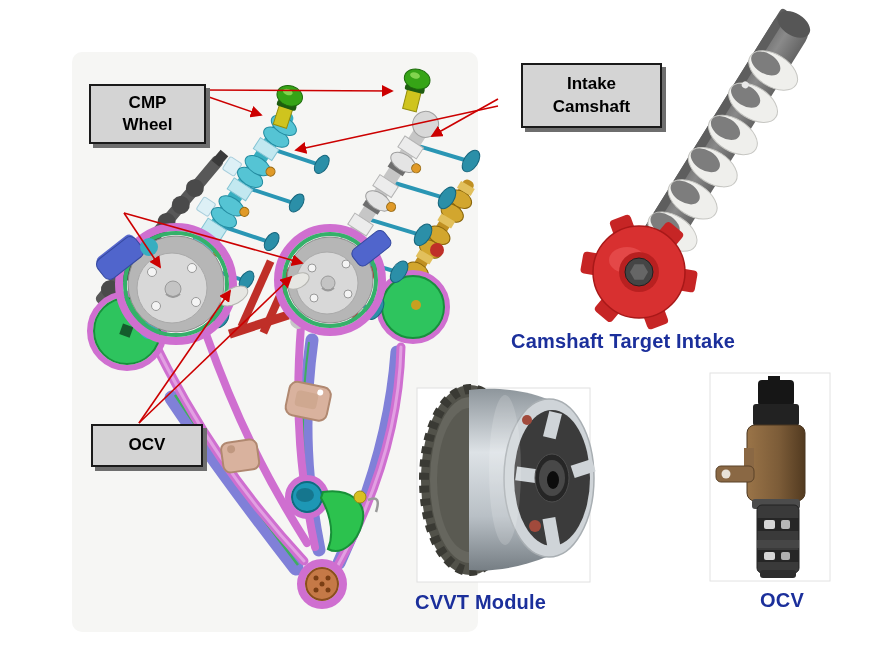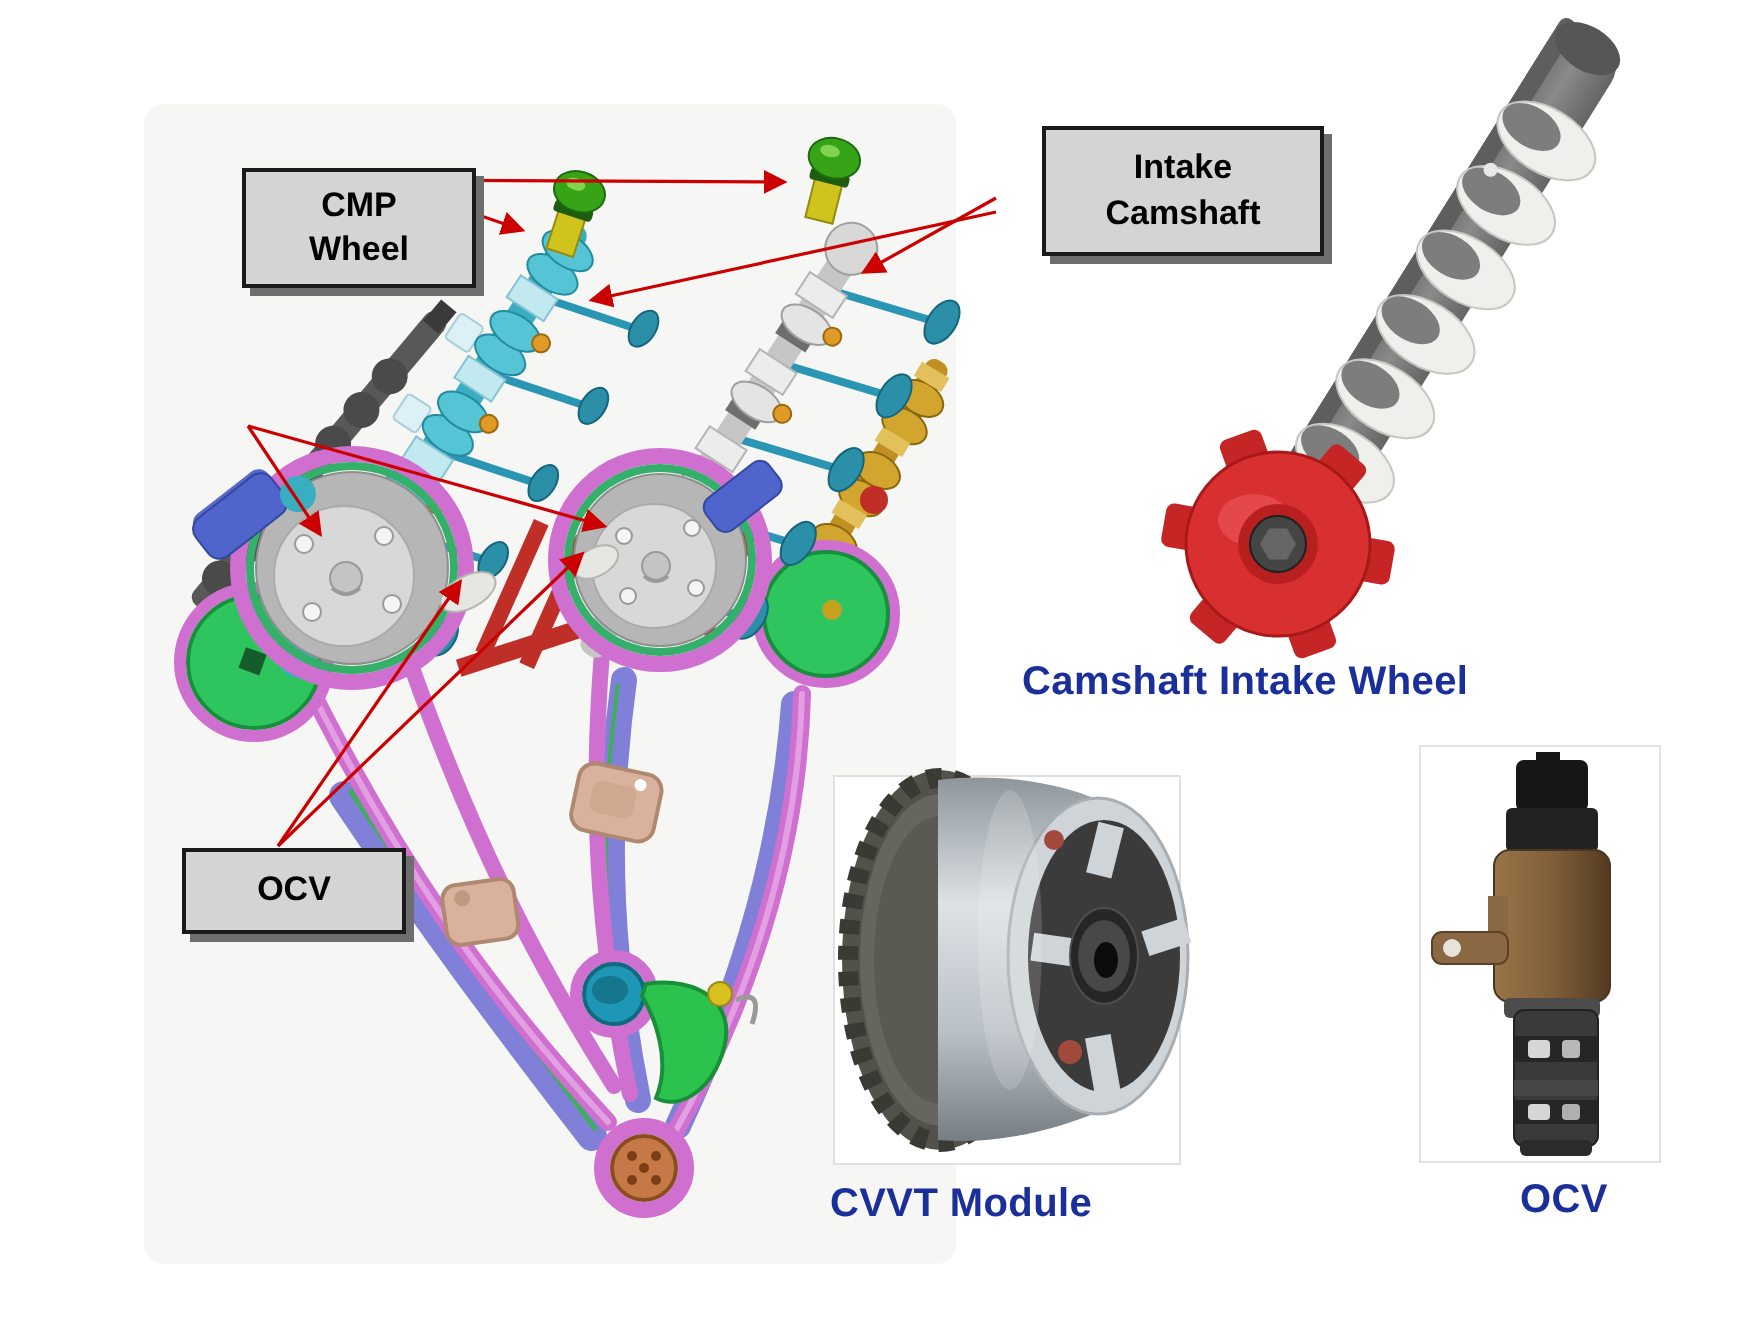--- a/index.html
+++ b/index.html
@@ -8,21 +8,21 @@
     font-family:"Liberation Sans", sans-serif;
   }
   svg{position:absolute;left:0;top:0;}
   .callout{
     position:absolute;background:#d4d4d4;border:2px solid #1a1a1a;
     box-shadow:4px 4px 0 #6e6e6e;
     display:flex;flex-direction:column;align-items:center;justify-content:center;
     font-weight:bold;color:#000;font-size:17px;line-height:1.3;text-align:center;
     z-index:3;
   }
-  #callout-cmp{left:89px;top:84px;width:113px;height:56px;margin-left:32px;}
+  #callout-cmp{left:89px;top:84px;width:113px;height:56px;}
   #callout-intake{left:521px;top:63px;width:137px;height:61px;}
   #callout-cvvt{left:32px;top:175px;width:105px;height:40px;}
   #callout-ocv{left:91px;top:424px;width:108px;height:39px;}
   .caption{
     position:absolute;color:#1b2f9b;font-weight:bold;font-size:20px;z-index:3;
     letter-spacing:0.2px;
   }
   #caption-target-wheel{left:511px;top:330px;width:270px;}
   #caption-cvvt-module{left:415px;top:591px;width:178px;text-align:left;}
   #caption-ocv{left:722px;top:589px;width:120px;text-align:center;}
@@ -411,16 +411,16 @@
     <div>Wheel</div>
   </div>
   <div class="callout" id="callout-intake">
     <div>Intake</div>
     <div>Camshaft</div>
   </div>
   <div class="callout" id="callout-ocv">
     <div>OCV</div>
   </div>
 
-  <div class="caption" id="caption-target-wheel">Camshaft Intake Wheel</div>
+  <div class="caption" id="caption-target-wheel">Camshaft Target Intake</div>
   <div class="caption" id="caption-cvvt-module">CVVT Module</div>
   <div class="caption" id="caption-ocv">OCV</div>
 </div>
 
 </body></html>

